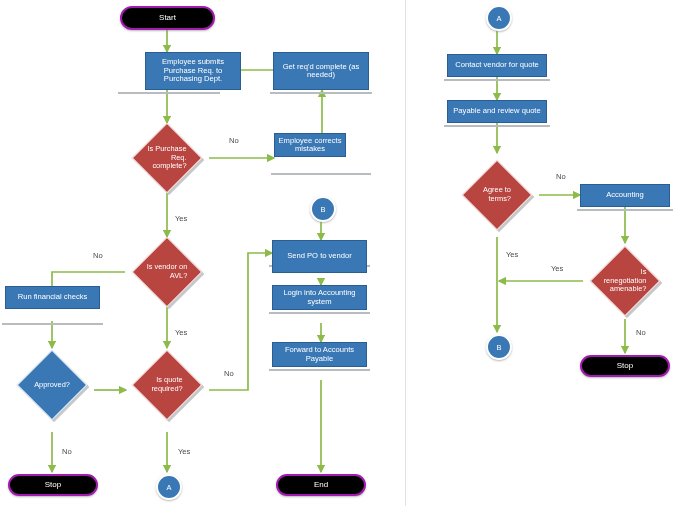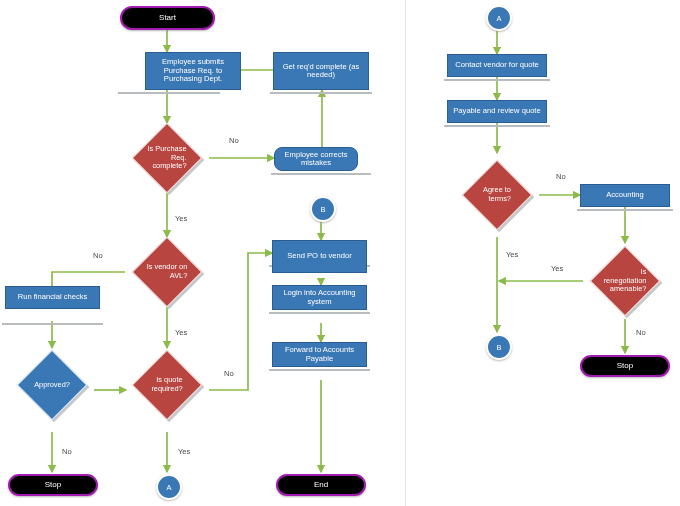--- a/index.html
+++ b/index.html
@@ -200,21 +200,21 @@
 <div class="process-shadow" style="left:270px; top:92px; width:102px;"></div>
 
 <div class="diamond-wrap diamond-red" style="left:142px; top:133px; width:50px; height:50px;">
   <div class="diamond-shadow"></div>
   <div class="diamond-face"></div>
   <div class="diamond-label">Is Purchase
 Req.
 complete?</div>
 </div>
 
-<div class="node process" style="left:274px; top:147px; width:84px; height:24px;border-radius:8px;">Employee corrects
+<div class="node process" style="left:274px; top:133px; width:72px; height:24px;">Employee corrects
 mistakes</div>
 <div class="process-shadow" style="left:271px; top:173px; width:100px;"></div>
 
 <div class="diamond-wrap diamond-red" style="left:142px; top:247px; width:50px; height:50px;">
   <div class="diamond-shadow"></div>
   <div class="diamond-face"></div>
   <div class="diamond-label">Is vendor on
 AVL?</div>
 </div>
 

